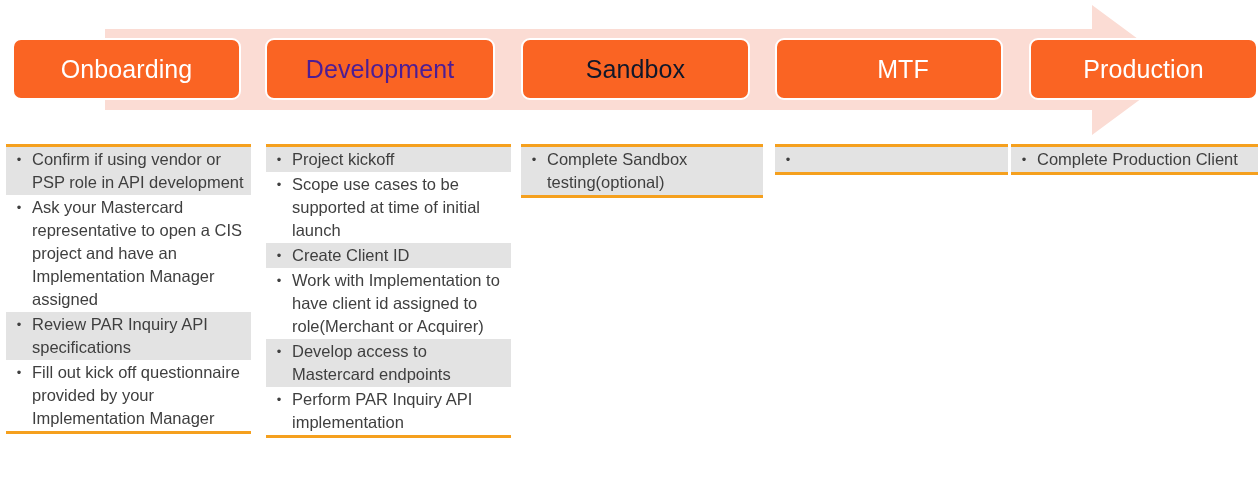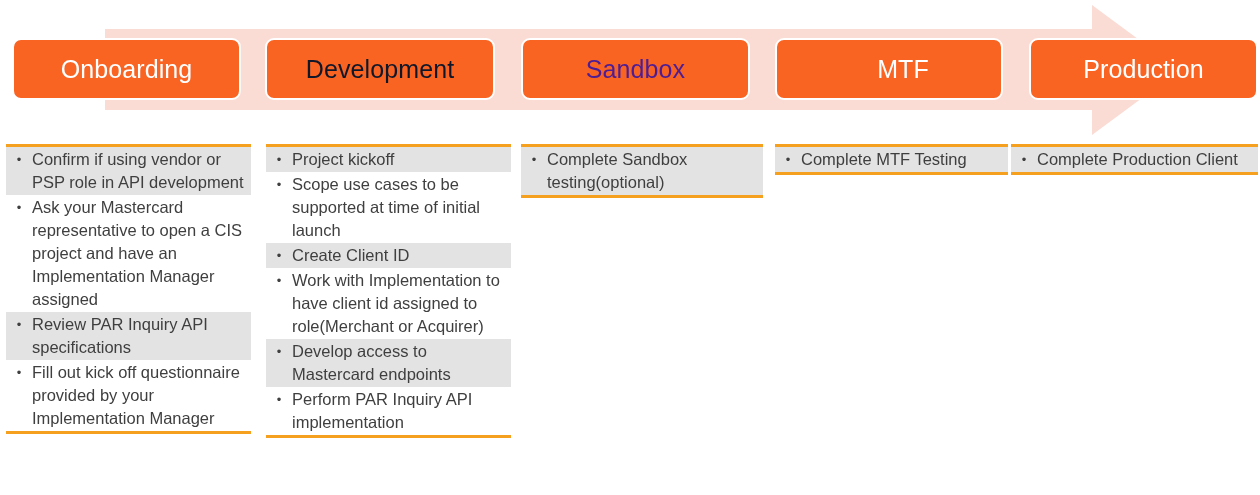--- a/index.html
+++ b/index.html
@@ -67,24 +67,24 @@
 <div id="stage">
 
   <svg class="arrow-svg" viewBox="0 0 1260 145" preserveAspectRatio="none" aria-hidden="true">
     <polygon id="arrow-shape" points="105,29 1092,29 1092,5 1180,70 1092,135 1092,110 105,110" fill="#FBDCD4"></polygon>
   </svg>
 
   <div class="hdr" id="hdr-0" style="left: 12px; top: 38px; width: 229px; background: rgb(250, 100, 35);">
     <span class="hdr-label" style="color: rgb(255, 255, 255);">Onboarding</span>
   </div>
   <div class="hdr" id="hdr-1" style="left: 265px; top: 38px; width: 230px; background: rgb(250, 100, 35);">
-    <span class="hdr-label" style="color: #0f172a;">Development</span>
+    <span class="hdr-label" style="color: #4c1d95;">Development</span>
   </div>
   <div class="hdr" id="hdr-2" style="left: 521px; top: 38px; width: 229px; background: rgb(250, 100, 35);">
-    <span class="hdr-label" style="color: #4c1d95;">Sandbox</span>
+    <span class="hdr-label" style="color: #0f172a;">Sandbox</span>
   </div>
   <div class="hdr" id="hdr-3" style="left: 775px; top: 38px; width: 228px; background: rgb(250, 100, 35);">
     <span class="hdr-label" style="color: rgb(255, 255, 255); margin-left: 28px;">MTF</span>
   </div>
   <div class="hdr" id="hdr-4" style="left: 1029px; top: 38px; width: 229px; background: rgb(250, 100, 35);">
     <span class="hdr-label" style="color: rgb(255, 255, 255); text-align: right;">Production</span>
   </div>
 
   <div class="col" id="col-0" style="left:6px; top:144px; width:245px;">
     <div class="rule" style="background: rgb(245, 160, 30);"></div>
@@ -149,21 +149,20 @@
       </div>
     </div>
     <div class="rule" style="background: rgb(245, 160, 30);"></div>
   </div>
 
   <div class="col" id="col-3" style="left:775px; top:144px; width:233px;">
     <div class="rule" style="background: rgb(245, 160, 30);"></div>
     <div class="items">
       <div class="item shaded" style="background: rgb(227, 227, 227); color: rgb(63, 63, 63);">
         <span class="bullet" style="color: rgb(63, 63, 63);">•</span>
-        <span class="itxt">Complete MTF Testing</span>
       </div>
     </div>
     <div class="rule" style="background: rgb(245, 160, 30);"></div>
   </div>
 
   <div class="col" id="col-4" style="left:1011px; top:144px; width:247px;">
     <div class="rule" style="background: rgb(245, 160, 30);"></div>
     <div class="items">
       <div class="item shaded" style="background: rgb(227, 227, 227); color: rgb(63, 63, 63);">
         <span class="bullet" style="color: rgb(63, 63, 63);">•</span>

